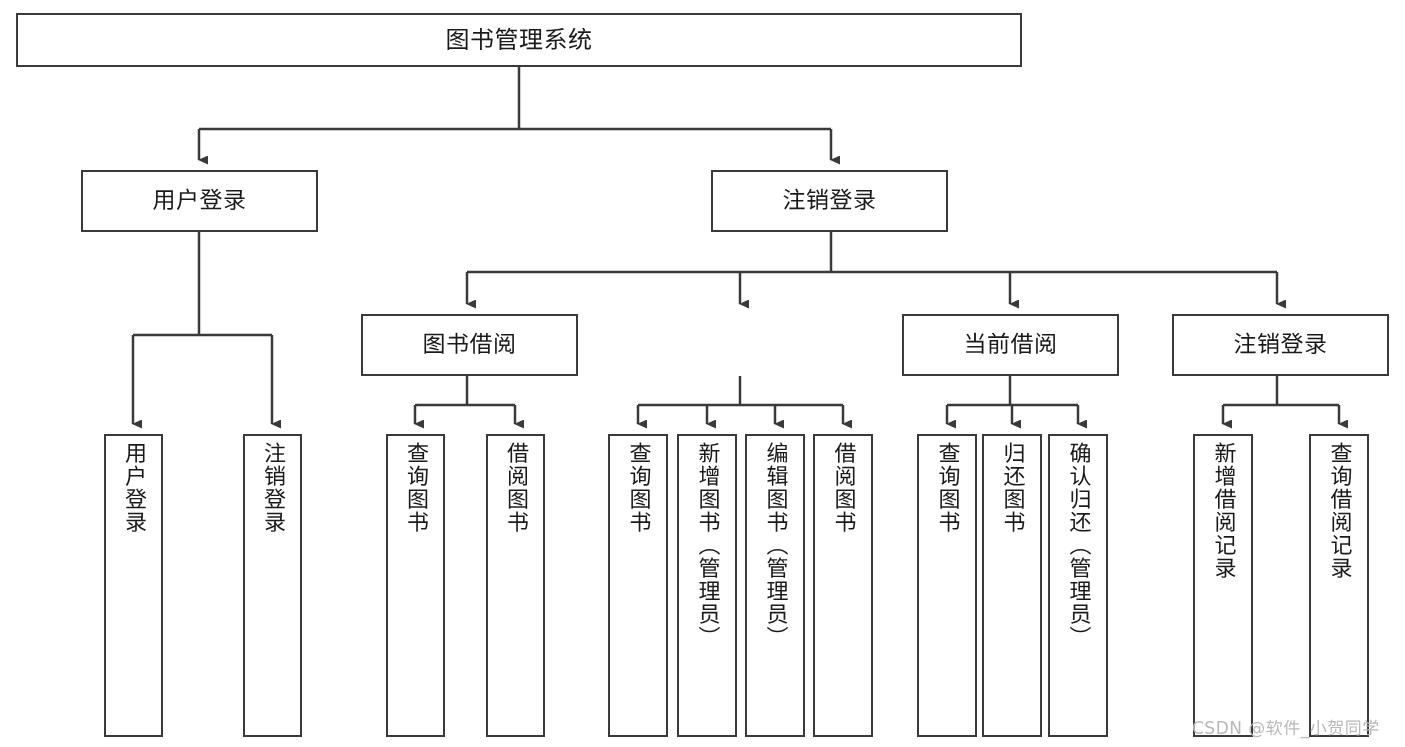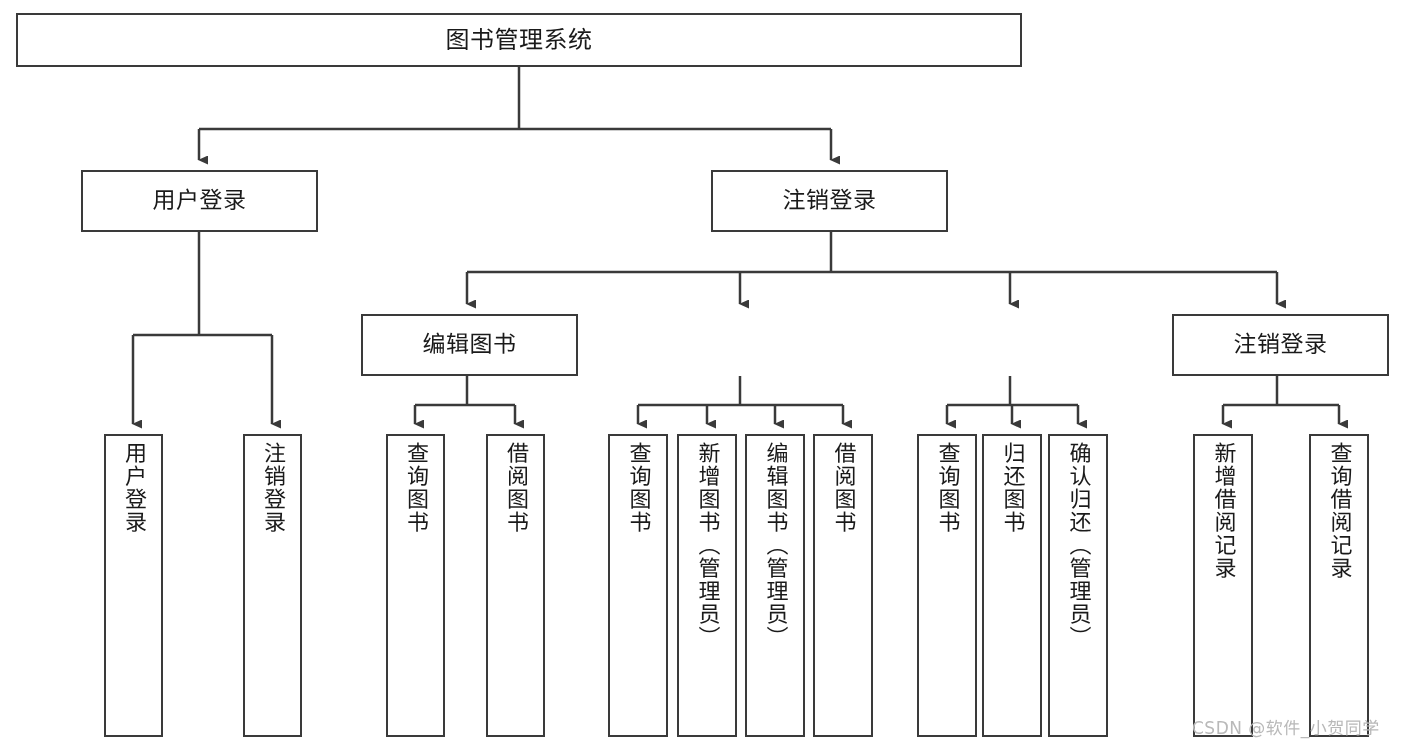--- a/index.html
+++ b/index.html
@@ -138,21 +138,24 @@
   </div>
 
   <div class="node horizontal" style="left:81px; top:170px; width:237px; height:62px;">
     <span class="node-label">用户登录</span>
   </div>
   <div class="node horizontal" style="left:711px; top:170px; width:237px; height:62px;">
     <span class="node-label">注销登录</span>
   </div>
 
   <div class="node horizontal" style="left:361px; top:314px; width:217px; height:62px;">
-    <span class="node-label">编辑图书</span>
+    <span class="node-label">图书借阅</span>
+  </div>
+  <div class="node horizontal" style="left:902px; top:314px; width:217px; height:62px;">
+    <span class="node-label">当前借阅</span>
   </div>
   <div class="node horizontal" style="left:1172px; top:314px; width:217px; height:62px;">
     <span class="node-label">注销登录</span>
   </div>
 
   <div class="node vertical" style="left:104px; top:434px; width:59px; height:303px;">
     <span class="node-label">用户登录</span>
   </div>
   <div class="node vertical" style="left:243px; top:434px; width:59px; height:303px;">
     <span class="node-label">注销登录</span>

